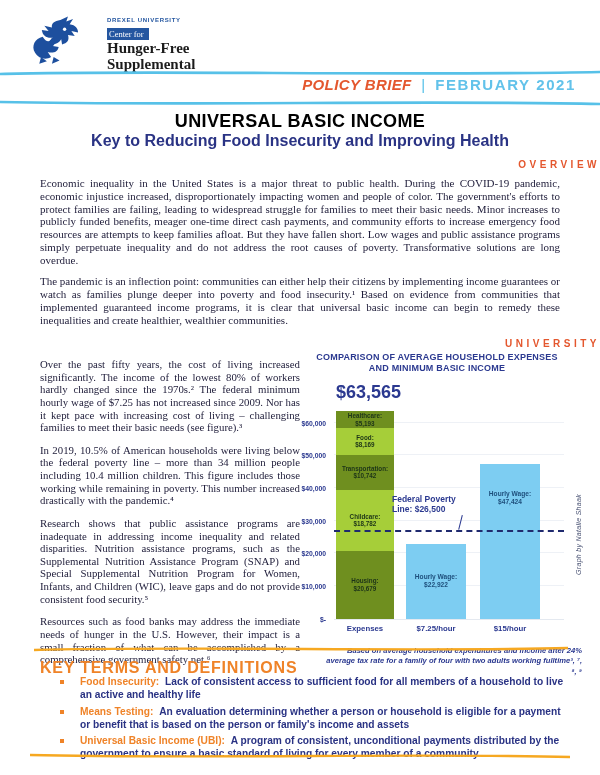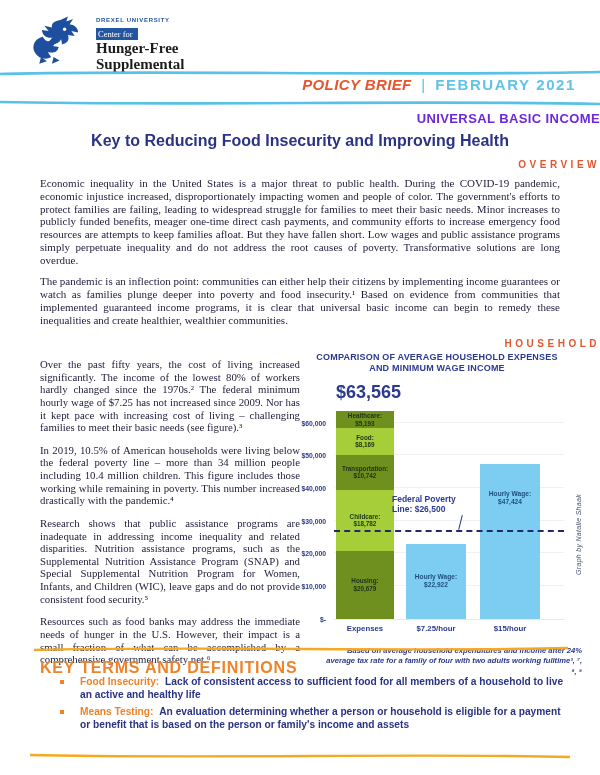--- a/index.html
+++ b/index.html
@@ -2,34 +2,34 @@
 <html><head>
 <meta charset="utf-8">
 <style>
   html,body{margin:0;padding:0;}
   body{width:600px;height:775px;background:#ffffff;font-family:"Liberation Sans",sans-serif;overflow:hidden;}
   .page{position:relative;width:600px;height:775px;background:#fff;}
 
   
   .logo{position:absolute;left:30px;top:10px;display:flex;}
   .dragon{width:54px;height:50px;margin-top:6px;}
-  .logo-text{margin-left:12px;}
+  .logo-text{margin-left:23px;}
   .univ{font-size:6px;font-weight:700;color:#2456a0;letter-spacing:.7px;margin-top:7px;}
   .center-for{display:inline-block;background:#2456a0;color:#fff;font-family:"Liberation Serif",serif;font-size:8.5px;padding:1px 5px 1px 2px;margin-top:2px;}
   .center-name{font-family:"Liberation Serif",serif;font-size:15px;font-weight:700;color:#1c1c1c;line-height:1.04;}
 
   
   .hline{position:absolute;left:0;width:600px;height:8px;}
   .banner-row{position:absolute;top:76px;right:24px;font-size:15px;letter-spacing:.4px;}
   .pb{color:#e4572e;font-weight:800;font-style:italic;}
   .sep{color:#57c1e8;font-weight:300;padding:0 5px;}
   .date{color:#62c2ea;font-weight:600;letter-spacing:1.6px;}
 
   
-  .title-main{position:absolute;top:111px;left:0;width:600px;text-align:right;font-size:13px;font-weight:800;color:#6d28d9;letter-spacing:.4px;}
+  .title-main{position:absolute;top:111px;left:0;width:600px;text-align:center;font-size:18px;font-weight:800;color:#000000;letter-spacing:.4px;}
   .title-sub{position:absolute;top:132px;left:0;width:600px;text-align:center;font-size:16px;font-weight:600;color:#2a3384;}
   .sec-head{position:absolute;left:0;width:600px;text-align:right;font-size:10px;font-weight:800;color:#e4572e;letter-spacing:3.5px;}
 
   
   .serif{font-family:"Liberation Serif",serif;color:#1e1c39;text-align:justify;}
   .overview-text{position:absolute;left:40px;top:177px;width:520px;font-size:11px;line-height:1.16;}
   .overview-text p{margin:0 0 9px 0;}
   .leftcol{position:absolute;left:40px;top:358px;width:260px;font-size:10.8px;line-height:1.17;}
   .leftcol p{margin:0 0 10px 0;}
 
@@ -106,32 +106,32 @@
 
   <div class="title-main">UNIVERSAL BASIC INCOME</div>
   <div class="title-sub">Key to Reducing Food Insecurity and Improving Health</div>
 
   <div class="sec-head" style="top:159px;">OVERVIEW</div>
   <div class="serif overview-text">
     <p>Economic inequality in the United States is a major threat to public health. During the COVID-19 pandemic, economic injustice increased, disproportionately impacting women and people of color. The government's efforts to protect families are failing, leading to widespread struggle for families to meet their basic needs. Minor increases to publicly funded benefits, meager one-time direct cash payments, and community efforts to increase emergency food resources are attempts to keep families afloat. But they have fallen short. Low wages and public assistance programs simply perpetuate inequality and do not address the root causes of poverty. Transformative solutions are long overdue.</p>
     <p>The pandemic is an inflection point: communities can either help their citizens by implementing income guarantees or watch as families plunge deeper into poverty and food insecurity.¹ Based on evidence from communities that implemented guaranteed income programs, it is clear that universal basic income can begin to remedy these inequalities and create healthier, wealthier communities.</p>
   </div>
 
-  <div class="sec-head" style="top:338px;">HOUSEHOLD</div>
+  <div class="sec-head" style="top:338px;">UNIVERSITY</div>
   <div class="serif leftcol">
     <p>Over the past fifty years, the cost of living increased significantly. The income of the lowest 80% of workers hardly changed since the 1970s.² The federal minimum hourly wage of $7.25 has not increased since 2009. Nor has it kept pace with increasing cost of living – challenging families to meet their basic needs (see figure).³</p>
     <p>In 2019, 10.5% of American households were living below the federal poverty line – more than 34 million people including 10.4 million children. This figure includes those working while remaining in poverty. This number increased drastically with the pandemic.⁴</p>
     <p>Research shows that public assistance programs are inadequate in addressing income inequality and related disparities. Nutrition assistance programs, such as the Supplemental Nutrition Assistance Program (SNAP) and Special Supplemental Nutrition Program for Women, Infants, and Children (WIC), leave gaps and do not provide consistent food security.⁵</p>
     <p>Resources such as food banks may address the immediate needs of hunger in the U.S. However, their impact is a small fraction of what can be accomplished by a comprehensive government safety net.⁶</p>
   </div>
 
   <div class="chartcol">
     <div class="chart-title">
       <div>COMPARISON OF AVERAGE HOUSEHOLD EXPENSES</div>
-      <div>AND MINIMUM WAGE INCOME</div>
+      <div>AND MINIMUM BASIC INCOME</div>
     </div>
     <div class="chart-total">$63,565</div>
 
     <div class="plotwrap">
       <div class="plot" id="plot">
           <div class="gridline" style="bottom: 32.6154px;"></div>
           <div class="gridline" style="bottom: 65.2308px;"></div>
           <div class="gridline" style="bottom: 97.8462px;"></div>
           <div class="gridline" style="bottom: 130.462px;"></div>
           <div class="gridline" style="bottom: 163.077px;"></div>
@@ -205,18 +205,23 @@
     <li>
       <span class="kt-bullet"></span>
       <span class="kt-term">Food Insecurity:</span>
       <span class="kt-def">Lack of consistent access to sufficient food for all members of a household to live an active and healthy life</span>
     </li>
     <li>
       <span class="kt-bullet"></span>
       <span class="kt-term">Means Testing:</span>
       <span class="kt-def">An evaluation determining whether a person or household is eligible for a payment or benefit that is based on the person or family's income and assets</span>
     </li>
+    <li>
+      <span class="kt-bullet"></span>
+      <span class="kt-term">Universal Basic Income (UBI):</span>
+      <span class="kt-def">A program of consistent, unconditional payments distributed by the government to ensure a basic standard of living for every member of a community</span>
+    </li>
   </ul>
   <svg class="hline" style="top:752px;left:30px;width:540px;" viewBox="0 0 540 8" preserveAspectRatio="none">
     <path d="M0 3 C 160 7, 400 1, 540 5" stroke="#f6a821" stroke-width="2.4" fill="none"></path>
   </svg>
 
 </div>
 
 </body></html>

